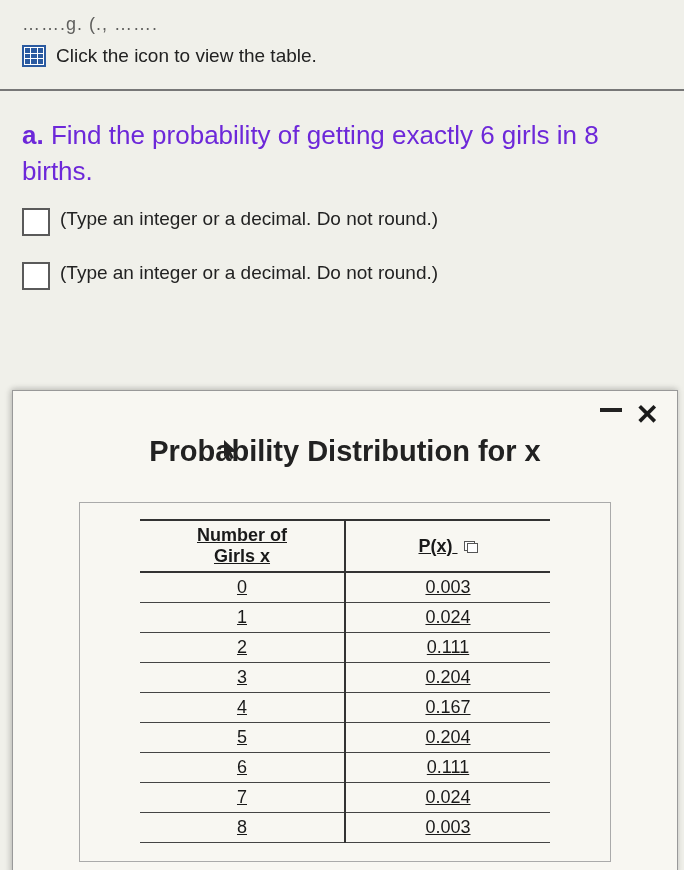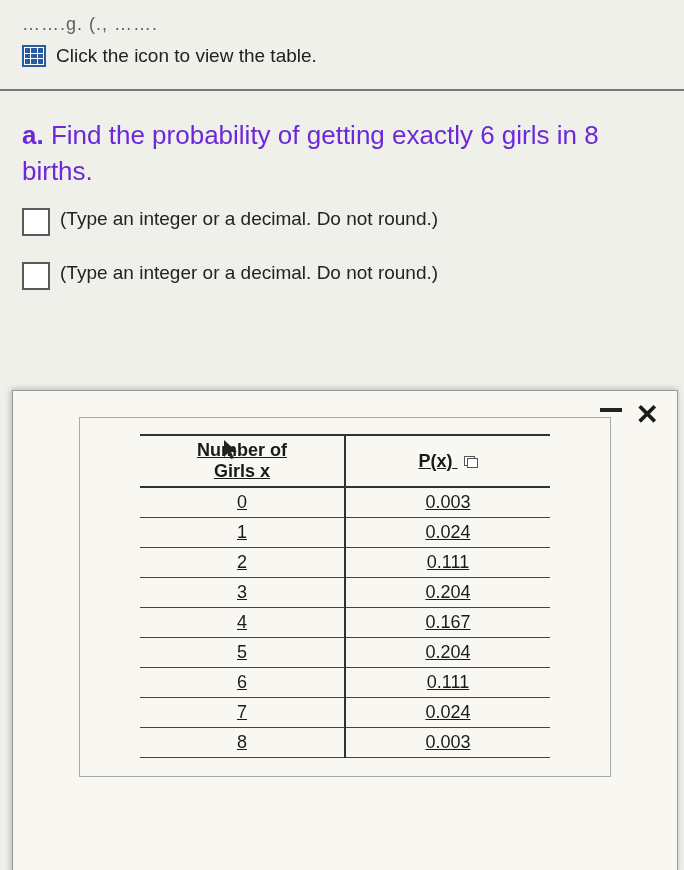--- a/index.html
+++ b/index.html
@@ -159,20 +159,21 @@
 <div class="popup">
   <div class="popup-controls">
     <span class="min"></span>
     <span class="close">✕</span>
   </div>
   <div class="cursor">
     <svg viewBox="0 0 18 22">
         <path d="M1 1 L1 18 L5 14 L8 20 L11 19 L8 13 L14 13 Z" fill="#222"></path>
       </svg>
   </div>
+  <h2 class="popup-title">Probability Distribution for x</h2>
 
   <div class="table-wrap">
     <table>
       <thead>
         <tr>
           <th>
             Number of<br>Girls x
           </th>
           <th>
             <span>P(x)</span>

